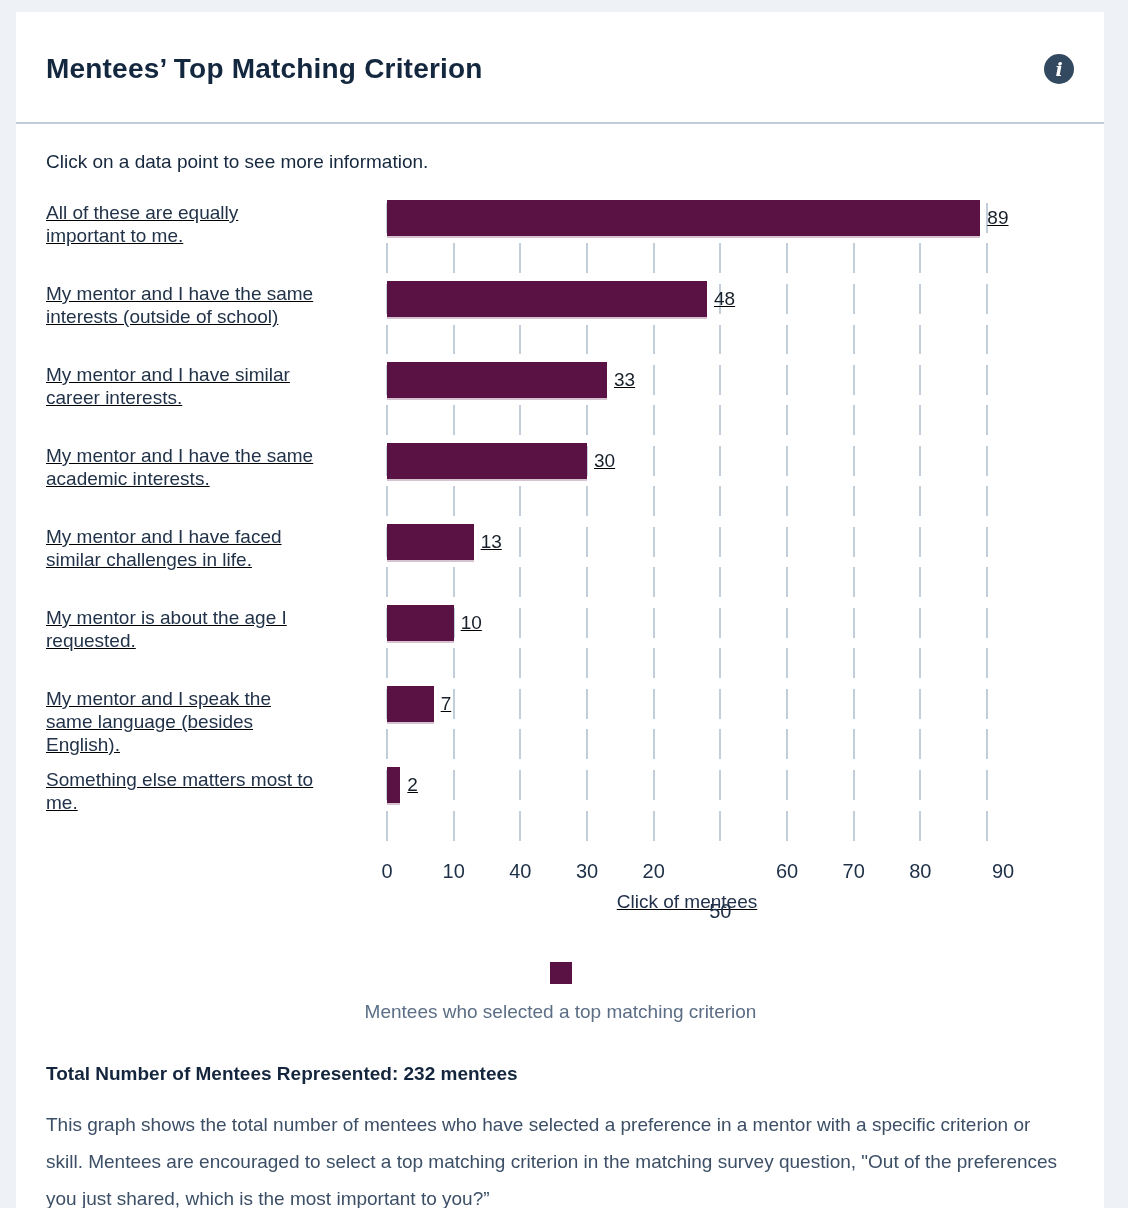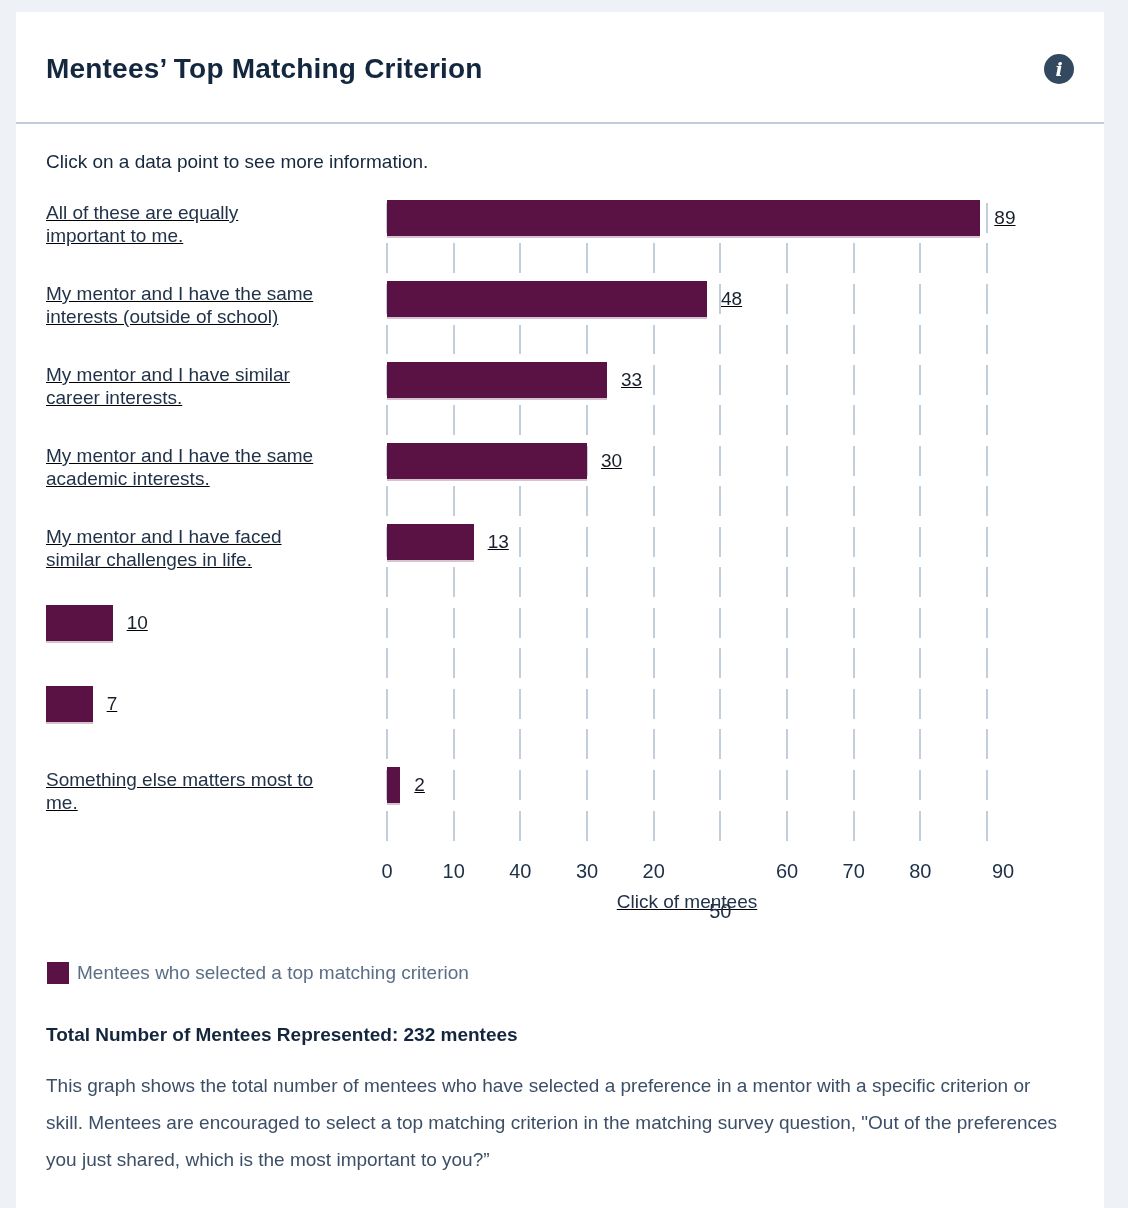--- a/index.html
+++ b/index.html
@@ -58,21 +58,21 @@
   .rows { position: relative; }
   .row {
     display: grid; grid-template-columns: 341px 1fr;
     height: 81px;
   }
   .cat-label {
     font-size: 19px; line-height: 23px; color: #223349;
     padding-right: 68px; padding-top: 1px;
   }
   .plot-inner {
-    display: flex; align-items: center; height: 36px; gap: 14px;
+    display: flex; align-items: center; height: 36px; gap: 7px;
     position: relative;
   }
   .bar {
     height: 36px; background: #5a1144;
     box-shadow: 0 2px 0 rgba(90, 17, 68, 0.25);
     cursor: pointer; flex: 0 0 auto;
   }
   .val {
     font-size: 19px; color: #18202b; white-space: nowrap;
   }
@@ -82,22 +82,23 @@
   .tick {
     position: absolute; top: 0; transform: translateX(-50%);
     font-size: 20px; color: #1e3048;
   }
   .x-axis-title {
     margin-left: 341px; width: 600px; text-align: center;
     margin-top: 5px; font-size: 19px; color: #21324a;
   }
   
   .legend {
-    margin-top: 49px; display: flex; align-items: center; gap: 8px;
+    margin-top: 49px; display: flex; align-items: center; gap: 17px;
     padding-left: 1px;
+    flex-direction: column;
   }
   .legend-swatch { width: 22px; height: 22px; background: #5a1144; flex: 0 0 auto; }
   .legend-label { font-size: 19px; color: #5b6e86; }
   
   .total {
     margin-top: 40px; font-size: 19px; font-weight: bold; color: #14263d;
   }
   .description {
     margin-top: 21px; font-size: 19px; line-height: 37px; color: #3c4f66;
     max-width: 1012px;
@@ -161,26 +162,28 @@
             </div>
           </div>
           <div class="row">
             <div class="cat-label">My mentor and I have faced similar challenges in life.</div>
             <div class="plot-inner">
               <div class="bar" style="width: 86.6667px; background: rgb(90, 17, 68);"></div>
               <span class="val">13</span>
             </div>
           </div>
           <div class="row">
+            <div class="cat-label">My mentor is about the age I requested.</div>
             <div class="plot-inner">
               <div class="bar" style="width: 66.6667px; background: rgb(90, 17, 68);"></div>
               <span class="val">10</span>
             </div>
           </div>
           <div class="row">
+            <div class="cat-label">My mentor and I speak the same language (besides English).</div>
             <div class="plot-inner">
               <div class="bar" style="width: 46.6667px; background: rgb(90, 17, 68);"></div>
               <span class="val">7</span>
             </div>
           </div>
           <div class="row">
             <div class="cat-label">Something else matters most to me.</div>
             <div class="plot-inner">
               <div class="bar" style="width: 13.3333px; background: rgb(90, 17, 68);"></div>
               <span class="val">2</span>

